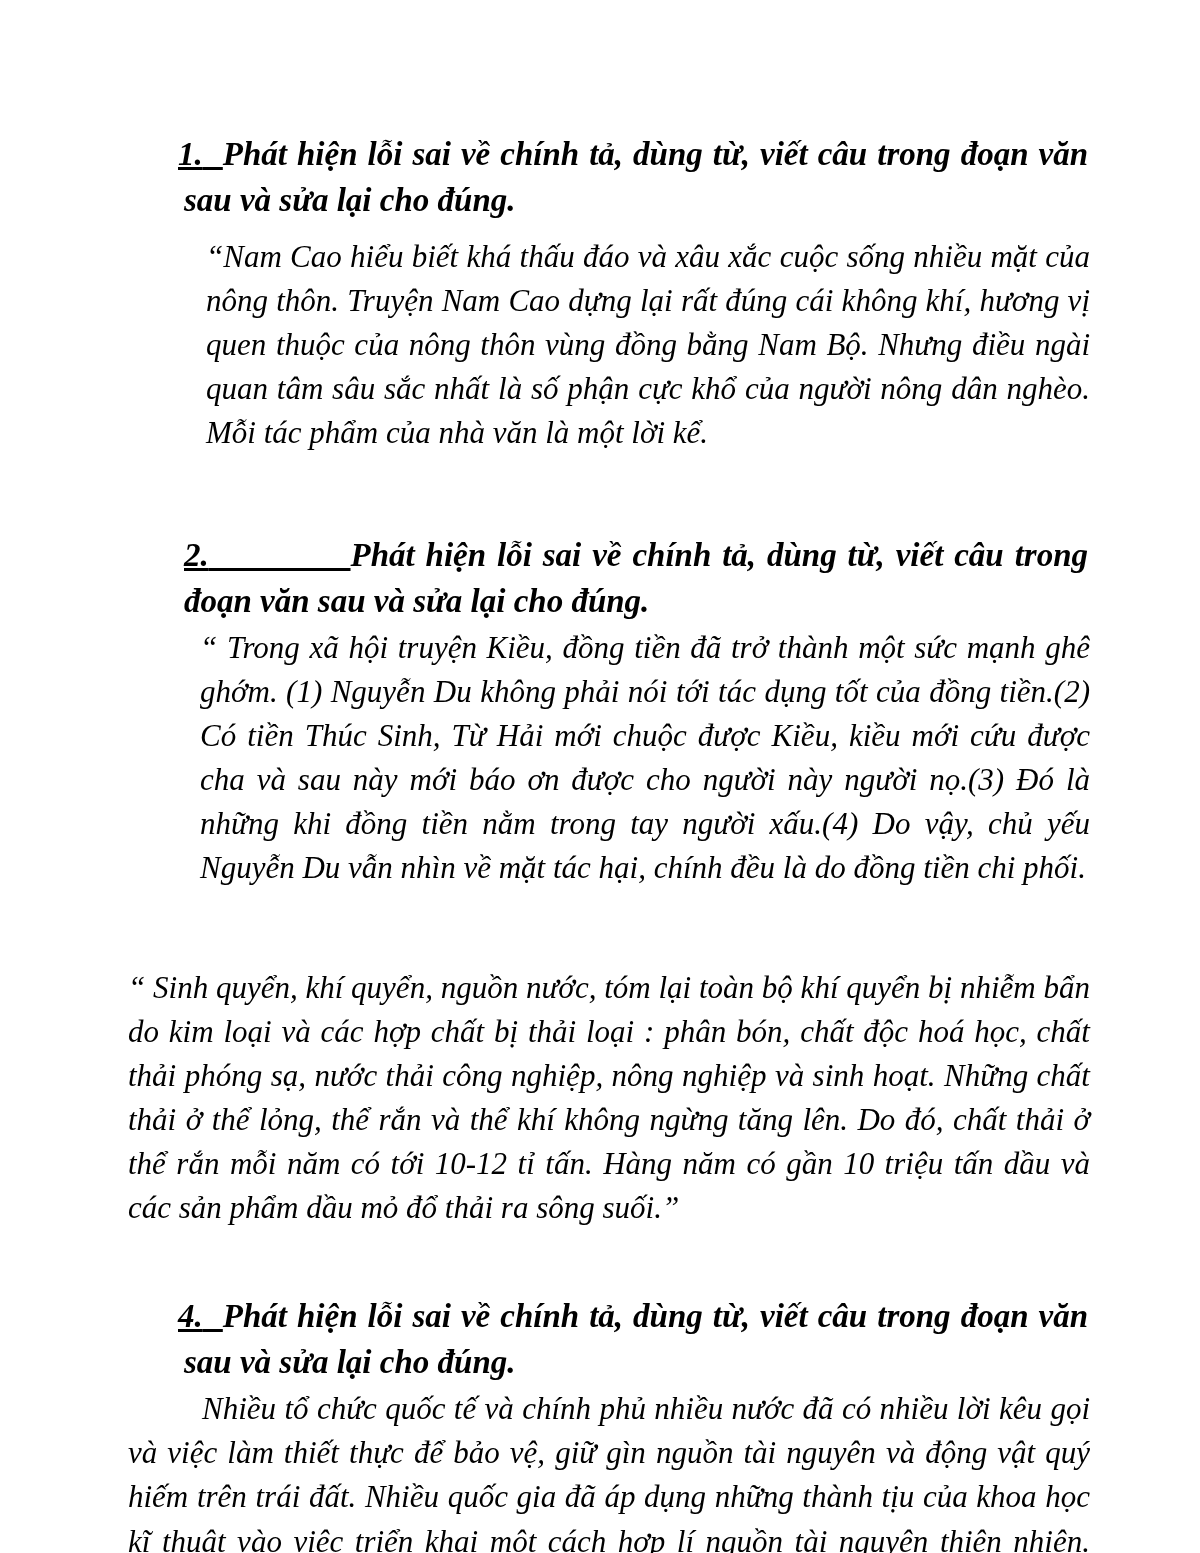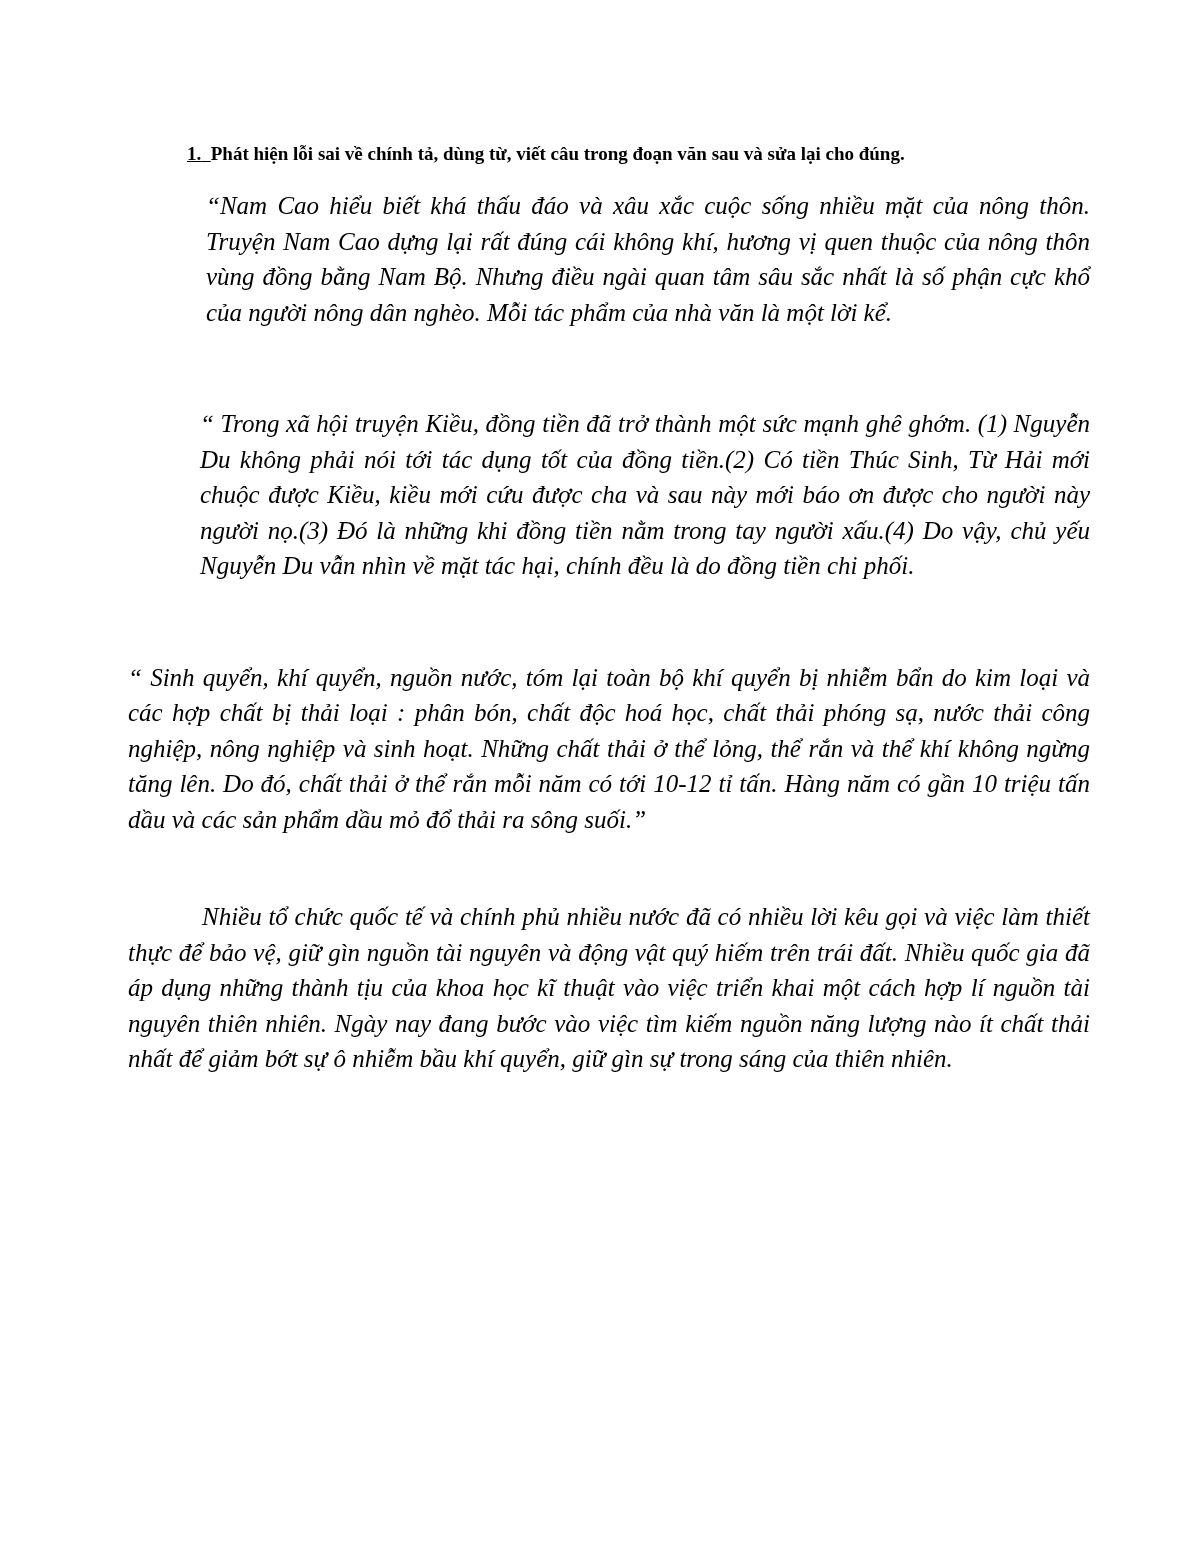--- a/index.html
+++ b/index.html
@@ -18,40 +18,41 @@
     width: 1200px;
     min-height: 1553px;
     box-sizing: border-box;
     padding: 130px 110px 40px 110px;
   }
   .exercise {
     margin-bottom: 0;
   }
   .ex-heading {
     font-weight: bold;
-    font-size: 19px;
+    font-size: 33px;
     line-height: 1.38;
     text-align: justify;
     text-justify: inter-word;
     padding-left: 72px;
     text-indent: -6px;
-    margin: 11px;
+    margin: 2px;
+    font-style: italic;
   }
   .ex-heading .num {
     text-decoration: underline;
   }
   .ex-heading .gap-small::after {
     content: "\00a0\00a0";
   }
   .ex-heading .gap-large::after {
     content: "\00a0\00a0\00a0\00a0\00a0\00a0\00a0\00a0\00a0\00a0\00a0\00a0\00a0";
   }
   .ex-body {
     font-style: italic;
-    font-size: 25px;
+    font-size: 31px;
     line-height: 1.42;
     text-align: justify;
     text-justify: inter-word;
     margin: 0;
   }
   .indent-deep {
     padding-left: 96px;
     text-indent: 0;
   }
   .indent-mid {
@@ -85,28 +86,30 @@
 
   <section class="exercise">
     <p class="ex-heading"><span class="num gap-small">1.</span><span>Phát hiện lỗi sai về chính tả, dùng từ, viết câu trong đoạn văn sau và sửa lại cho đúng.</span></p>
     <div class="spacer-sm"></div>
     <p class="ex-body indent-deep">“Nam Cao hiểu biết khá thấu đáo và xâu xắc cuộc sống nhiều mặt của nông thôn. Truyện Nam Cao dựng lại rất đúng cái không khí, hương vị quen thuộc của nông thôn vùng đồng bằng Nam Bộ. Nhưng điều ngài quan tâm sâu sắc nhất là số phận cực khổ của người nông dân nghèo. Mỗi tác phẩm của nhà văn là một lời kể.</p>
   </section>
 
   <div class="spacer-xl"></div>
 
   <section class="exercise">
+    <p class="ex-heading heading-2"><span class="num gap-large">2.</span><span>Phát hiện lỗi sai về chính tả, dùng từ, viết câu trong đoạn văn sau và sửa lại cho đúng.</span></p>
     <p class="ex-body indent-mid">“ Trong xã hội truyện Kiều, đồng tiền đã trở thành một sức mạnh ghê ghớm. (1) Nguyễn Du không phải nói tới tác dụng tốt của đồng tiền.(2) Có tiền Thúc Sinh, Từ Hải mới chuộc được Kiều, kiều mới cứu được cha và sau này mới báo ơn được cho người này người nọ.(3) Đó là những khi đồng tiền nằm trong tay người xấu.(4) Do vậy, chủ yếu Nguyễn Du vẫn nhìn về mặt tác hại, chính đều là do đồng tiền chi phối.</p>
   </section>
 
   <div class="spacer-xl"></div>
 
   <section class="exercise">
     <p class="ex-body indent-none">“ Sinh quyển, khí quyển, nguồn nước, tóm lại toàn bộ khí quyển bị nhiễm bẩn do kim loại và các hợp chất bị thải loại : phân bón, chất độc hoá học, chất thải phóng sạ, nước thải công nghiệp, nông nghiệp và sinh hoạt. Những chất thải ở thể lỏng, thể rắn và thể khí không ngừng tăng lên. Do đó, chất thải ở thể rắn mỗi năm có tới 10-12 tỉ tấn. Hàng năm có gần 10 triệu tấn dầu và các sản phẩm dầu mỏ đổ thải ra sông suối.”</p>
   </section>
 
   <div class="spacer-lg"></div>
 
   <section class="exercise">
+    <p class="ex-heading"><span class="num gap-small">4.</span><span>Phát hiện lỗi sai về chính tả, dùng từ, viết câu trong đoạn văn sau và sửa lại cho đúng.</span></p>
     <p class="ex-body indent-first">Nhiều tổ chức quốc tế và chính phủ nhiều nước đã có nhiều lời kêu gọi và việc làm thiết thực để bảo vệ, giữ gìn nguồn tài nguyên và động vật quý hiếm trên trái đất. Nhiều quốc gia đã áp dụng những thành tịu của khoa học kĩ thuật vào việc triển khai một cách hợp lí nguồn tài nguyên thiên nhiên. Ngày nay đang bước vào việc tìm kiếm nguồn năng lượng nào ít chất thải  nhất để giảm bớt sự ô nhiễm bầu khí quyển, giữ gìn sự trong sáng của thiên nhiên.</p>
   </section>
 
 </div>
 
 </body></html>

